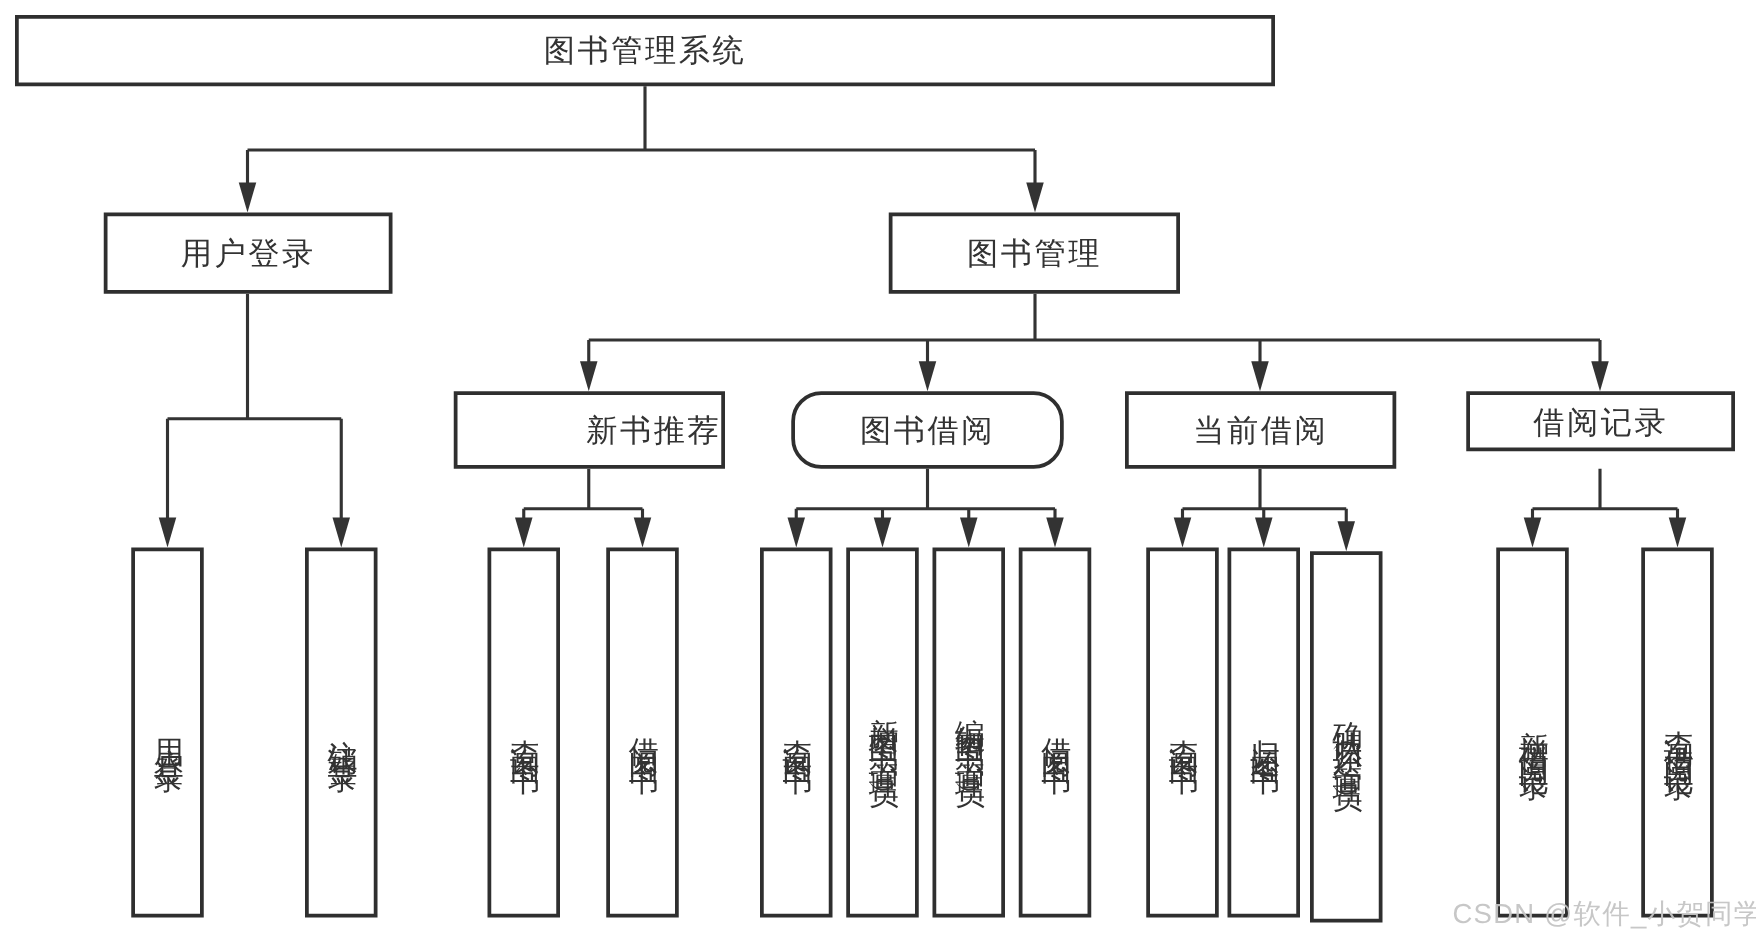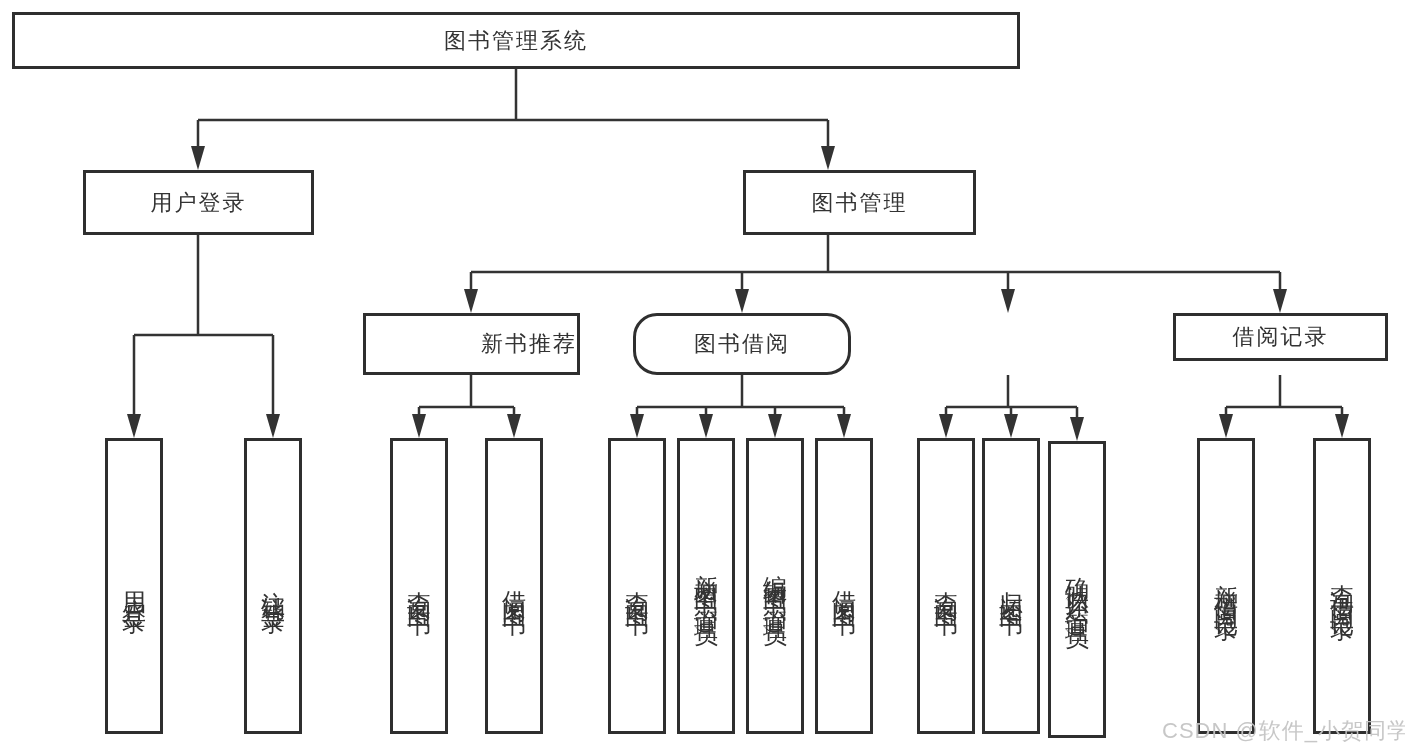--- a/index.html
+++ b/index.html
@@ -24,21 +24,21 @@
   .node {
     position: absolute;
     border: 3px solid #2f2f2f;
     background: #ffffff;
     display: flex;
     align-items: center;
     justify-content: center;
     z-index: 2;
   }
   .node span {
-    font-size: 22px;
+    font-size: 25px;
     letter-spacing: 2px;
     color: #333333;
     white-space: nowrap;
   }
   .leaf {
     position: absolute;
     top: 438px;
     width: 58px;
     height: 296px;
     border: 3px solid #2f2f2f;
@@ -109,29 +109,32 @@
     </g>
   </svg>
 
   <div class="node" style="left:12px; top:12px; width:1008px; height:57px;">
     <span>图书管理系统</span>
   </div>
 
   <div class="node" style="left:83px; top:170px; width:231px; height:65px;">
     <span>用户登录</span>
   </div>
-  <div class="node" style="left:711px; top:170px; width:233px; height:65px;margin-left:32px;">
+  <div class="node" style="left:711px; top:170px; width:233px; height:65px;">
     <span>图书管理</span>
   </div>
 
   <div class="node" style="left:363px; top:313px; width:217px; height:62px;justify-content:flex-end;">
     <span>新书推荐</span>
   </div>
   <div class="node" style="left:633px; top:313px; width:218px; height:62px;border-radius:24px;">
     <span>图书借阅</span>
+  </div>
+  <div class="node" style="left:900px; top:313px; width:217px; height:62px;">
+    <span>当前借阅</span>
   </div>
   <div class="node" style="left:1173px; top:313px; width:215px; height:48px;">
     <span>借阅记录</span>
   </div>
 
   <div class="leaf" style="left:105px;">
     <span>用户登录</span>
   </div>
   <div class="leaf" style="left:244px;">
     <span>注销登录</span>

